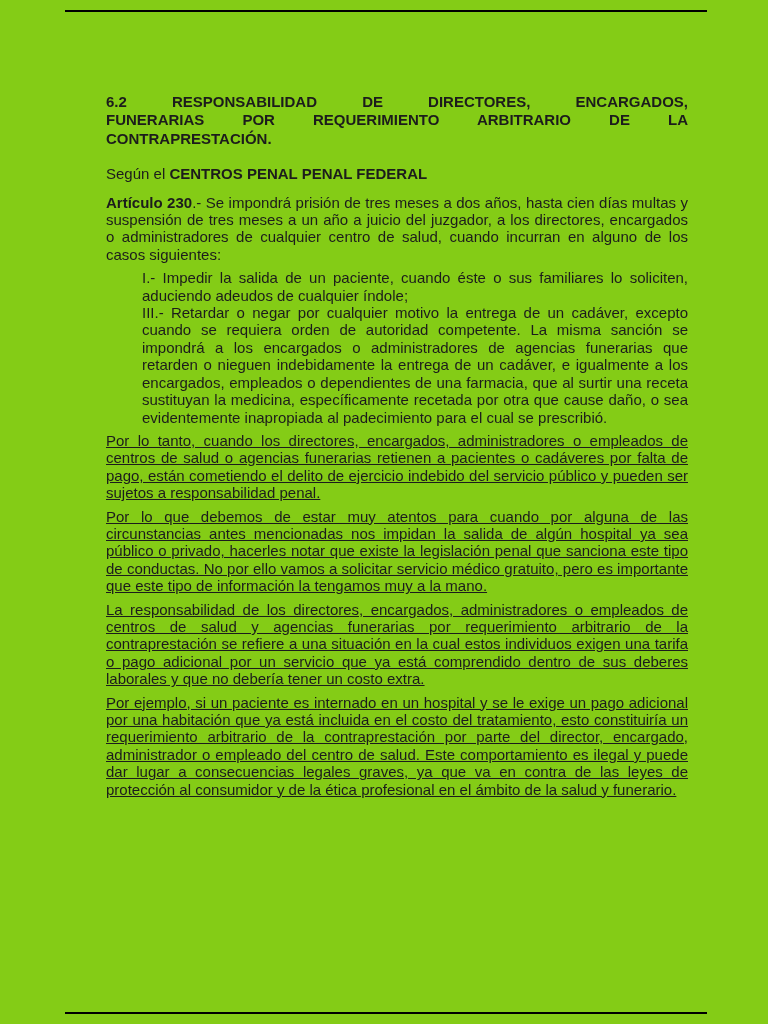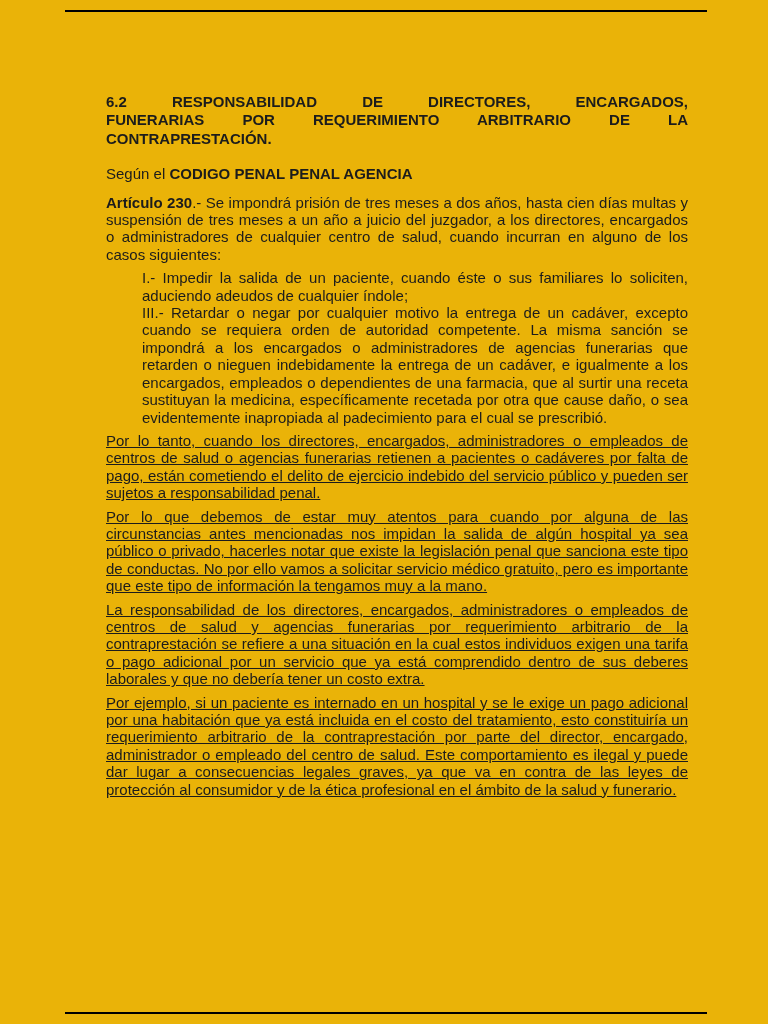--- a/index.html
+++ b/index.html
@@ -4,21 +4,21 @@
 <style>
   html, body {
     margin: 0;
     padding: 0;
     background: #ffffff;
   }
   .page {
     position: relative;
     width: 768px;
     height: 1024px;
-    background: #eab308;
+    background: #84cc16;
     overflow: hidden;
     font-family: "Liberation Sans", "DejaVu Sans", sans-serif;
     color: #1c1c1c;
   }
   .rule {
     position: absolute;
     left: 65px;
     width: 642px;
     height: 2px;
     background: #000000;
@@ -74,21 +74,21 @@
   <div class="rule rule-top"></div>
 
   <div class="content">
 
     <div class="heading">
       <div class="heading-line">6.2 RESPONSABILIDAD DE DIRECTORES, ENCARGADOS,</div>
       <div class="heading-line">FUNERARIAS POR REQUERIMIENTO ARBITRARIO DE LA</div>
       <div class="heading-line">CONTRAPRESTACIÓN.</div>
     </div>
 
-    <p class="source-line"><span>Según el </span><strong>CODIGO PENAL PENAL AGENCIA</strong></p>
+    <p class="source-line"><span>Según el </span><strong>CENTROS PENAL PENAL FEDERAL</strong></p>
 
     <p class="article-par"><strong>Artículo 230</strong><span>.- Se impondrá prisión de tres meses a dos años, hasta cien días multas y suspensión de tres meses a un año a juicio del juzgador, a los directores, encargados o administradores de cualquier centro de salud, cuando incurran en alguno de los casos siguientes:</span></p>
 
     <div class="fractions">
       <p class="fraction">I.- Impedir la salida de un paciente, cuando éste o sus familiares lo soliciten, aduciendo adeudos de cualquier índole;</p>
       <p class="fraction">III.- Retardar o negar por cualquier motivo la entrega de un cadáver, excepto cuando se requiera orden de autoridad competente. La misma sanción se impondrá a los encargados o administradores de agencias funerarias que retarden o nieguen indebidamente la entrega de un cadáver, e igualmente a los encargados, empleados o dependientes de una farmacia, que al surtir una receta sustituyan la medicina, específicamente recetada por otra que cause daño, o sea evidentemente inapropiada al padecimiento para el cual se prescribió.</p>
     </div>
 
     <p class="par">Por lo tanto, cuando los directores, encargados, administradores o empleados de centros de salud o agencias funerarias retienen a pacientes o cadáveres por falta de pago, están cometiendo el delito de ejercicio indebido del servicio público y pueden ser sujetos a responsabilidad penal.</p>
     <p class="par">Por lo que debemos de estar muy atentos para cuando por alguna de las circunstancias antes mencionadas nos impidan la salida de algún hospital ya sea público o privado, hacerles notar que existe la legislación penal que sanciona este tipo de conductas. No por ello vamos a solicitar servicio médico gratuito, pero es importante que este tipo de información la tengamos muy a la mano.</p>

